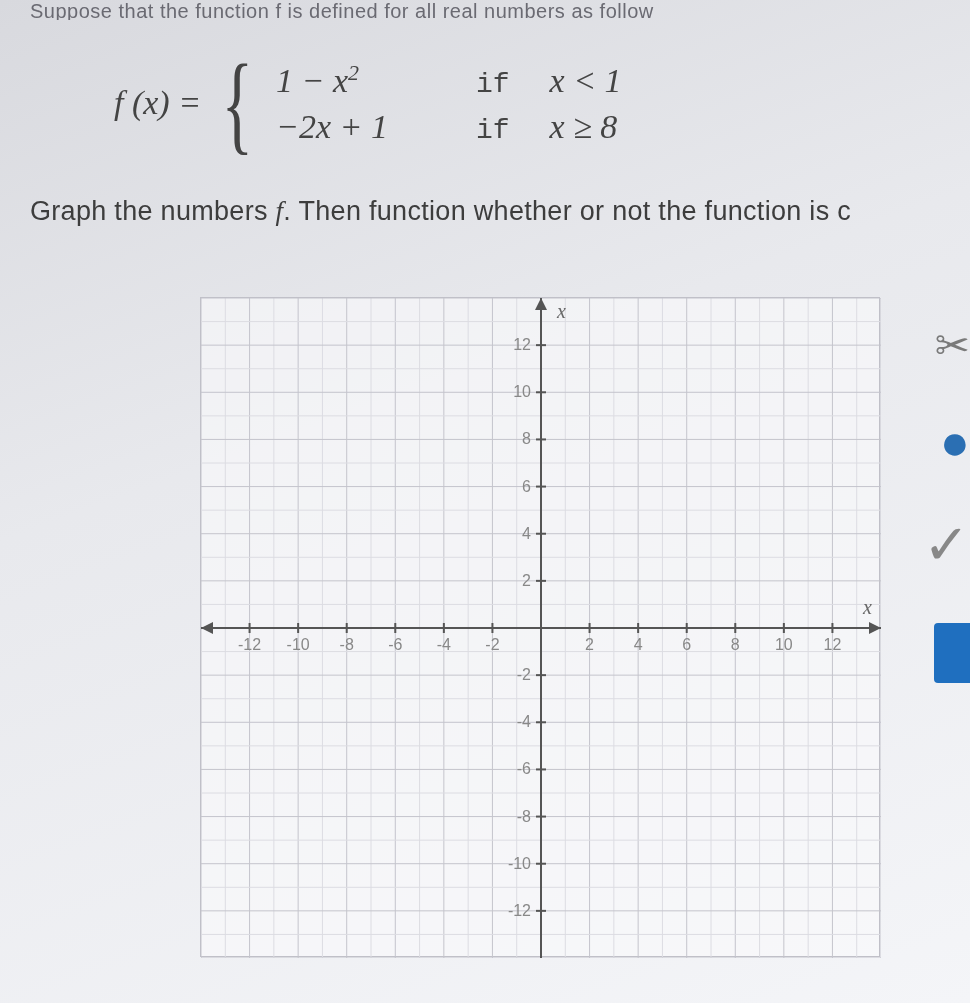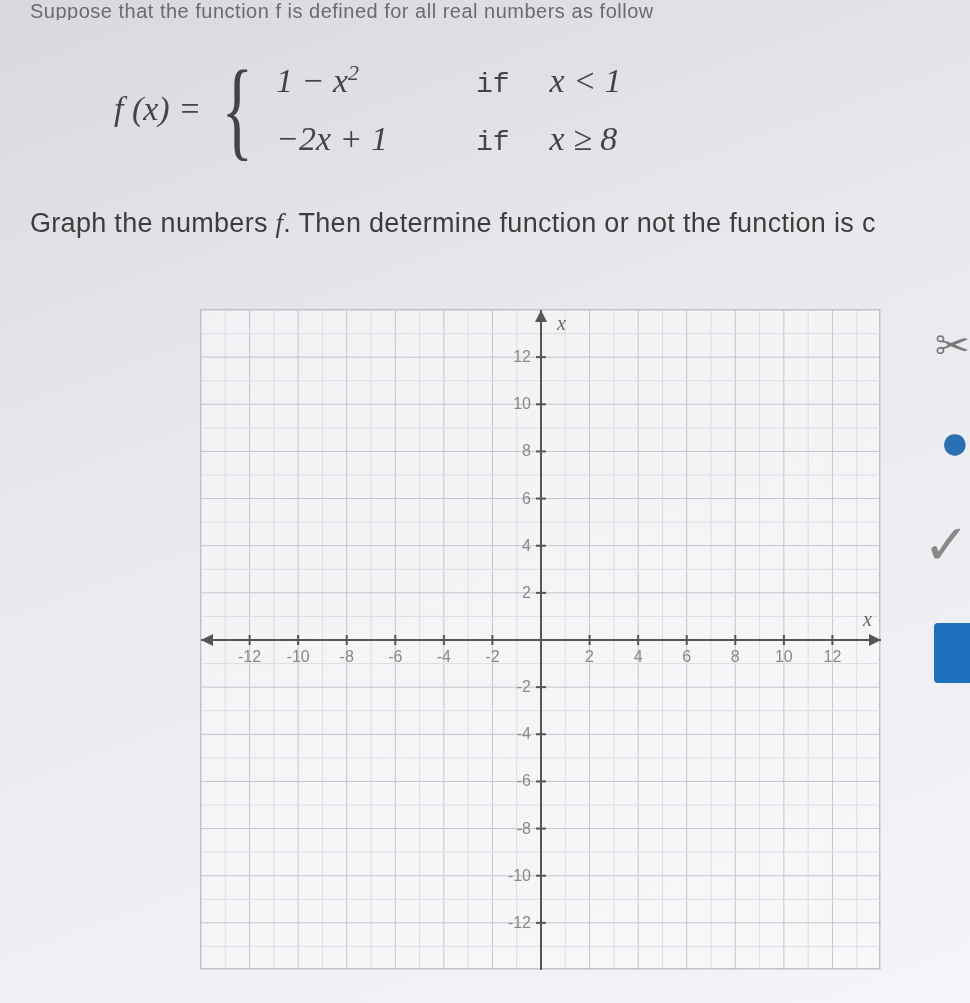--- a/index.html
+++ b/index.html
@@ -41,21 +41,21 @@
     line-height: 0.7;
     font-style: normal;
     margin: 0 12px 0 4px;
     font-weight: 300;
     transform: scaleX(0.6);
     display: inline-block;
   }
   .cases {
     display: flex;
     flex-direction: column;
-    gap: 20px;
+    gap: 8px;
   }
   .case-row {
     display: flex;
     align-items: baseline;
     gap: 40px;
   }
   .expr { min-width: 160px; }
   .iftxt { font-style: normal; font-family: Liberation Mono, monospace; font-size: 28px; min-width: 30px; }
   .cond { }
   .sup { font-size: 22px; vertical-align: super; }
@@ -127,21 +127,21 @@
       </div>
       <div class="case-row">
         <span class="expr">−2x + 1</span>
         <span class="iftxt">if</span>
         <span class="cond">x ≥ 8</span>
       </div>
     </div>
   </div>
 
   <div class="instruction">
-    <span>Graph the numbers </span><span class="fital">f</span><span>. Then determine function or not the function is c</span>
+    <span>Graph the numbers </span><span class="fital">f</span><span>. Then function whether or not the function is c</span>
   </div>
 
   <div class="graph-wrap">
     <svg id="grid-svg" width="680" height="660">
         <line x1="0" y1="0" x2="0" y2="660" class="major gridline grid" stroke="#c4c4cc" stroke-width="1"></line>
         <line x1="24.285714285714285" y1="0" x2="24.285714285714285" y2="660" class="minor gridline grid" stroke="#dcdce2" stroke-width="1"></line>
         <line x1="48.57142857142857" y1="0" x2="48.57142857142857" y2="660" class="major gridline grid" stroke="#c4c4cc" stroke-width="1"></line>
         <line x1="72.85714285714285" y1="0" x2="72.85714285714285" y2="660" class="minor gridline grid" stroke="#dcdce2" stroke-width="1"></line>
         <line x1="97.14285714285714" y1="0" x2="97.14285714285714" y2="660" class="major gridline grid" stroke="#c4c4cc" stroke-width="1"></line>
         <line x1="121.42857142857143" y1="0" x2="121.42857142857143" y2="660" class="minor gridline grid" stroke="#dcdce2" stroke-width="1"></line>

